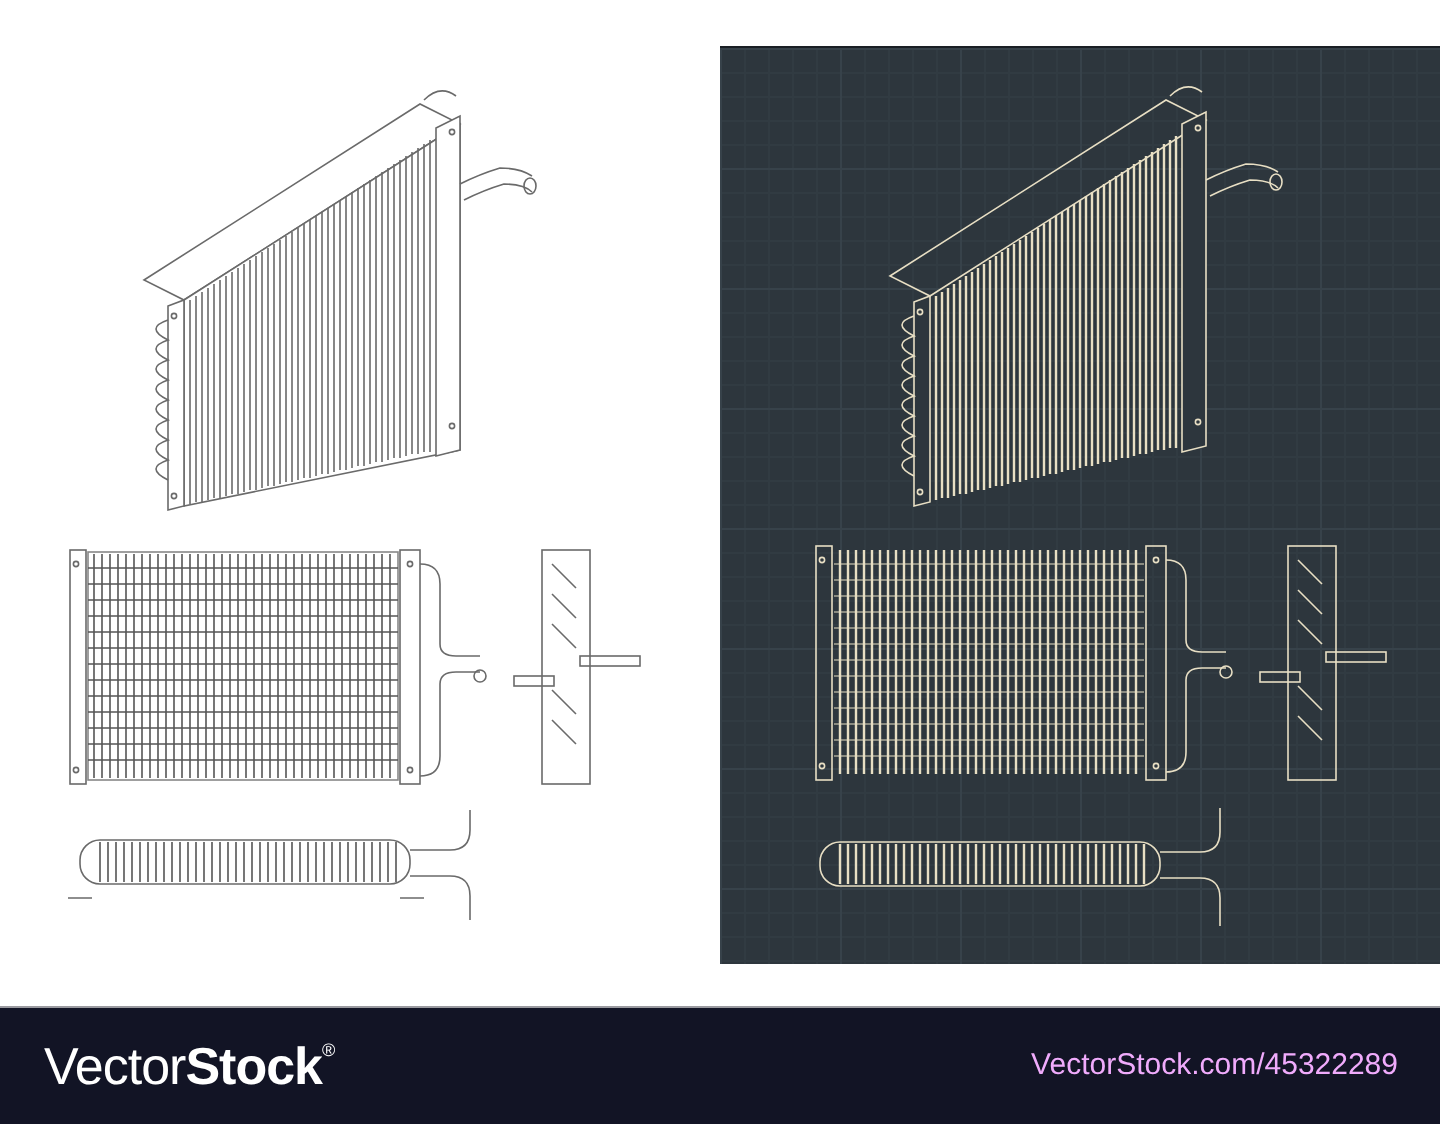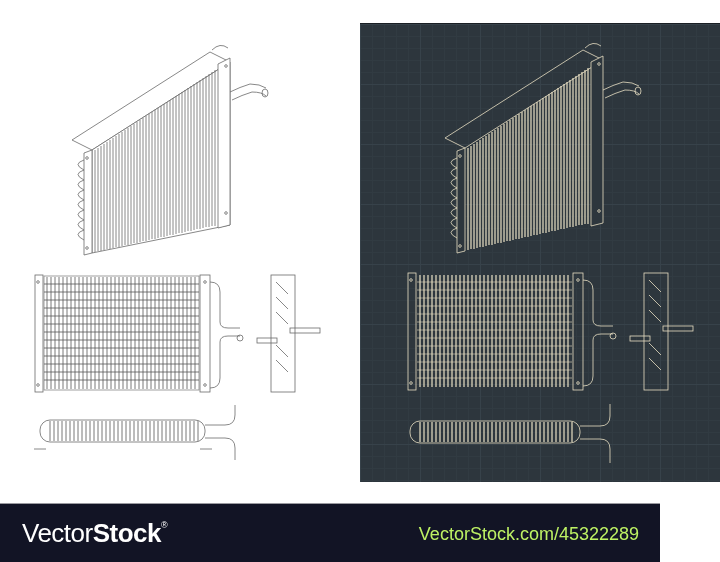--- a/index.html
+++ b/index.html
@@ -6,26 +6,26 @@
   body{width:720px;height:562px;position:relative;background:#ffffff;overflow:hidden;font-family:"Liberation Sans",sans-serif;}
   .panel-light{position:absolute;left:0;top:23px;width:360px;height:458px;background:#ffffff;}
   .panel-dark{position:absolute;left:360px;top:23px;width:360px;height:458px;background:#2d363d;border-top:1px solid #1a1f24;
     background-image:
       linear-gradient(#37424a 1px, transparent 1px),
       linear-gradient(90deg,#37424a 1px, transparent 1px),
       linear-gradient(#313b42 1px, transparent 1px),
       linear-gradient(90deg,#313b42 1px, transparent 1px);
     background-size:60px 60px,60px 60px,12px 12px,12px 12px;}
   svg{position:absolute;left:0;top:0;}
-  .footer{position:absolute;left:0;top:503px;width:660px;height:59px;background:#121425;border-top:1px solid #9a9aa0;}
+  .footer{position:absolute;left:0;top:503px;width:720px;height:59px;background:#121425;border-top:1px solid #9a9aa0;}
   .logo{position:absolute;left:22px;top:14px;color:#ffffff;font-size:26px;letter-spacing:-0.5px;}
   .logo .thin{font-weight:normal;}
   .logo .bold{font-weight:bold;}
   .logo sup{font-size:9px;vertical-align:top;position:relative;top:2px;}
-  .url{position:absolute;right:21px;top:20px;color:#bef264;font-size:18px;margin-left:20px;}
+  .url{position:absolute;right:21px;top:20px;color:#f0abfc;font-size:15px;margin-left:20px;}
 </style>
 </head>
 <body>
 
 <div class="panel-light">
   <svg width="360" height="458" viewBox="0 23 360 458">
     <g fill="none" stroke="#6a6a6a" stroke-width="0.8">
 
       <g>
         <polygon points="72,140 210,52 230,62 92,150"></polygon>

